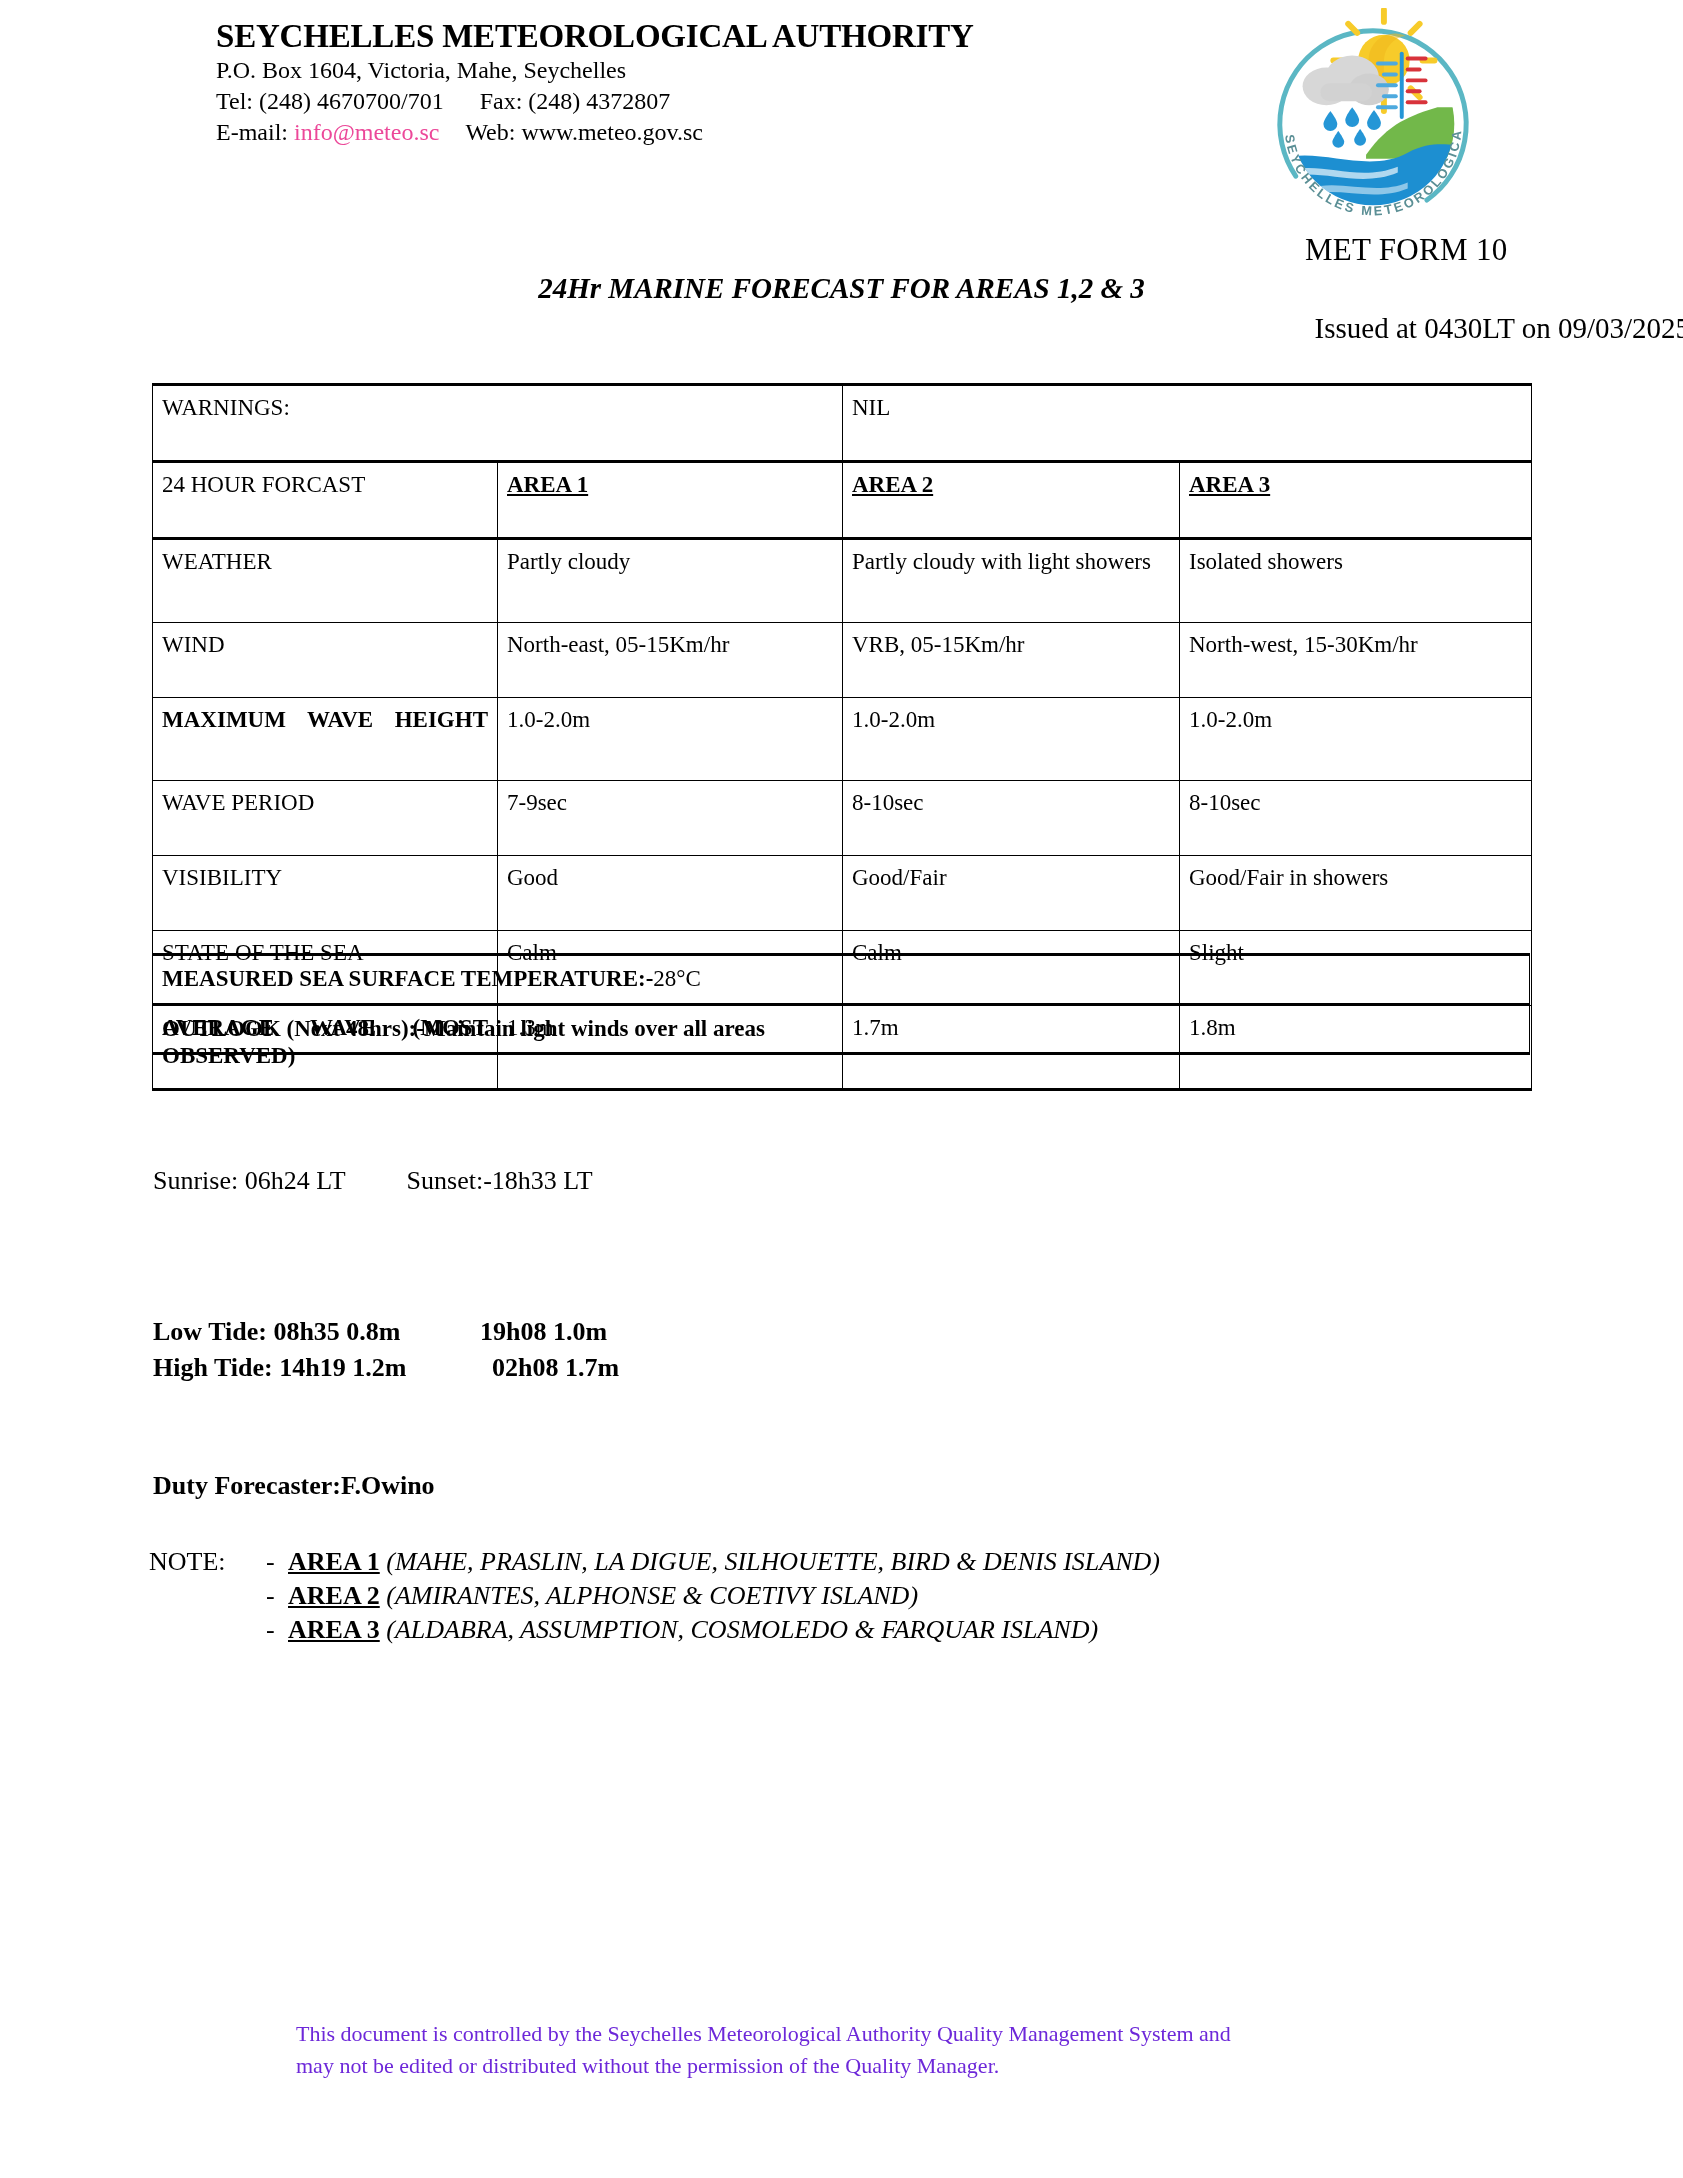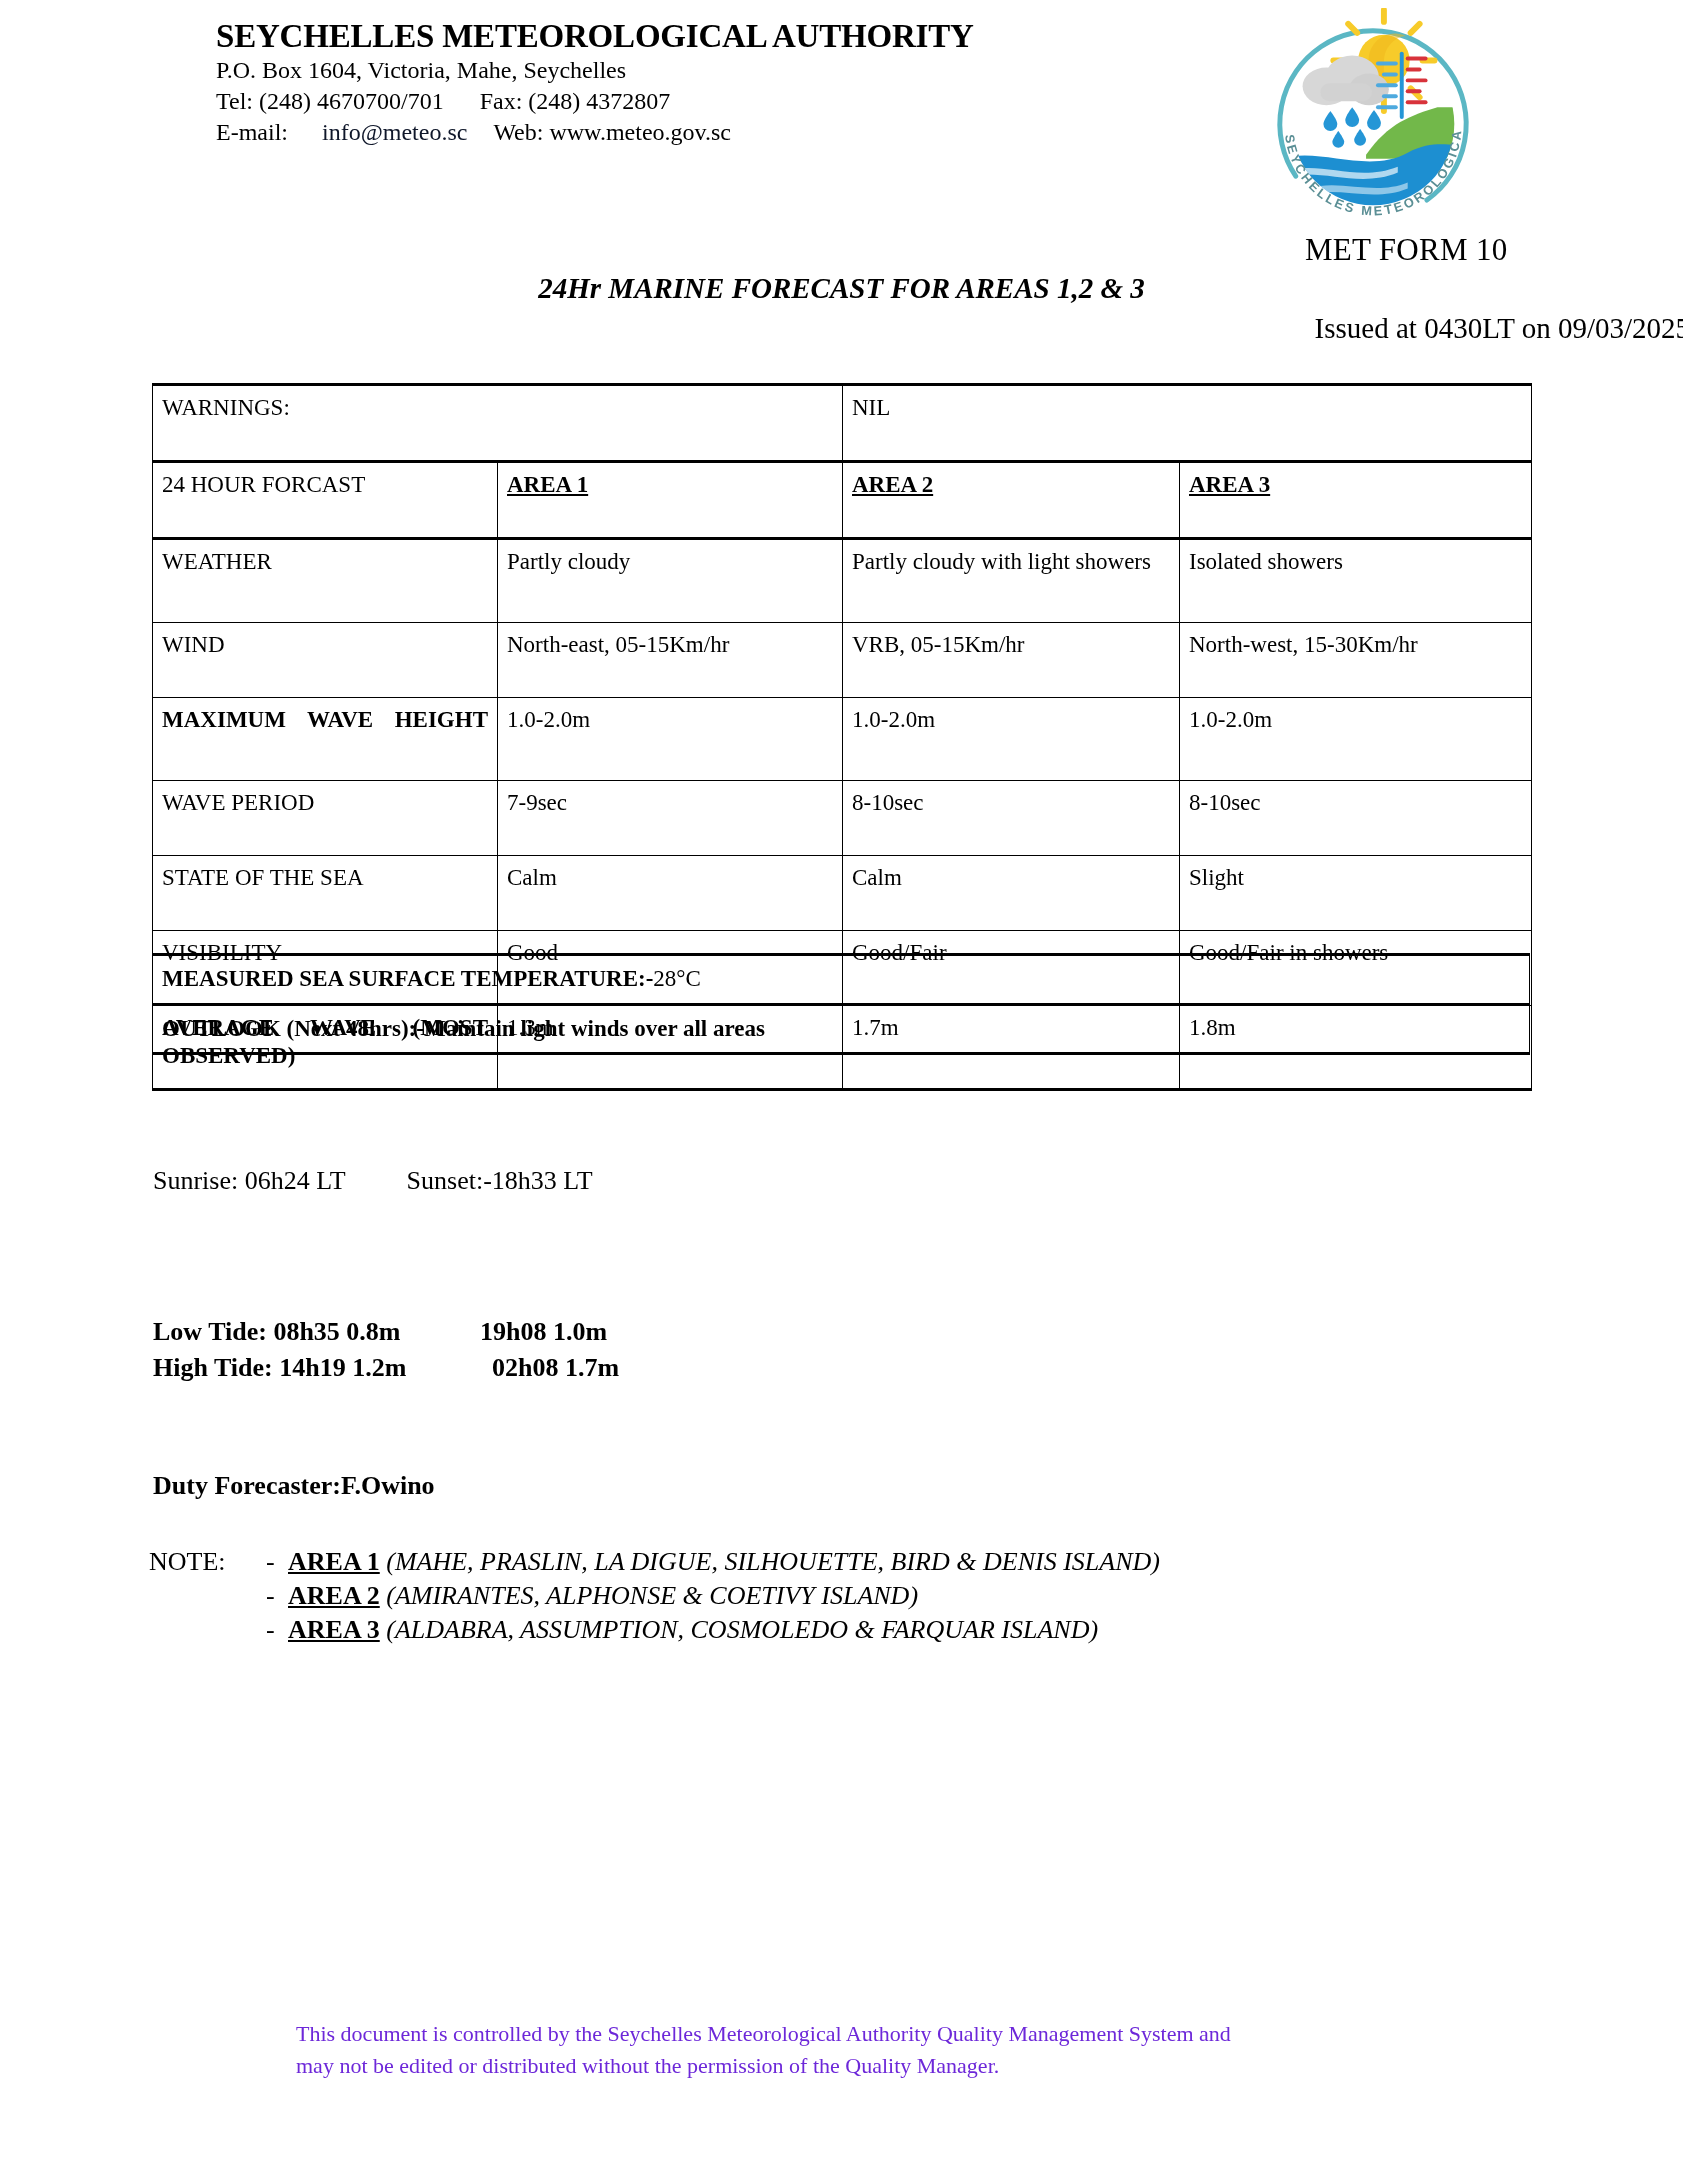--- a/index.html
+++ b/index.html
@@ -35,22 +35,21 @@
     letter-spacing: -0.2px;
     line-height: 1.12;
     white-space: nowrap;
   }
   .org-line {
     font-size: 24px;
     line-height: 1.30;
     white-space: nowrap;
   }
   .email-link {
-    color: #0f172a;
-    margin-left: 28px;
+    color: #ec4899;
   }
   .gap-sm { display:inline-block; width: 36px; }
   .gap-md { display:inline-block; width: 26px; }
 
   
   .logo-wrap {
     position: absolute;
     left: 1249px;
     top: 8px;
     width: 248px;
@@ -349,31 +348,31 @@
     </tr>
 
     <tr class="row-tall">
       <td class="lbl">WAVE PERIOD</td>
       <td>7-9sec</td>
       <td>8-10sec</td>
       <td>8-10sec</td>
     </tr>
 
     <tr class="row-tall">
+      <td class="lbl">VISIBILITY</td>
+      <td>Good</td>
+      <td>Good/Fair</td>
+      <td>Good/Fair in showers</td>
+    </tr>
+
+    <tr class="row-tall">
       <td class="lbl">STATE OF THE SEA</td>
       <td>Calm</td>
       <td>Calm</td>
       <td>Slight</td>
-    </tr>
-
-    <tr class="row-tall">
-      <td class="lbl">VISIBILITY</td>
-      <td>Good</td>
-      <td>Good/Fair</td>
-      <td>Good/Fair in showers</td>
     </tr>
 
     <tr class="thick-bottom row-vtall">
       <td class="lbl-justify">AVERAGE WAVE (MOST OBSERVED)</td>
       <td>1.3m</td>
       <td>1.7m</td>
       <td>1.8m</td>
     </tr>
   </tbody>
 </table>

